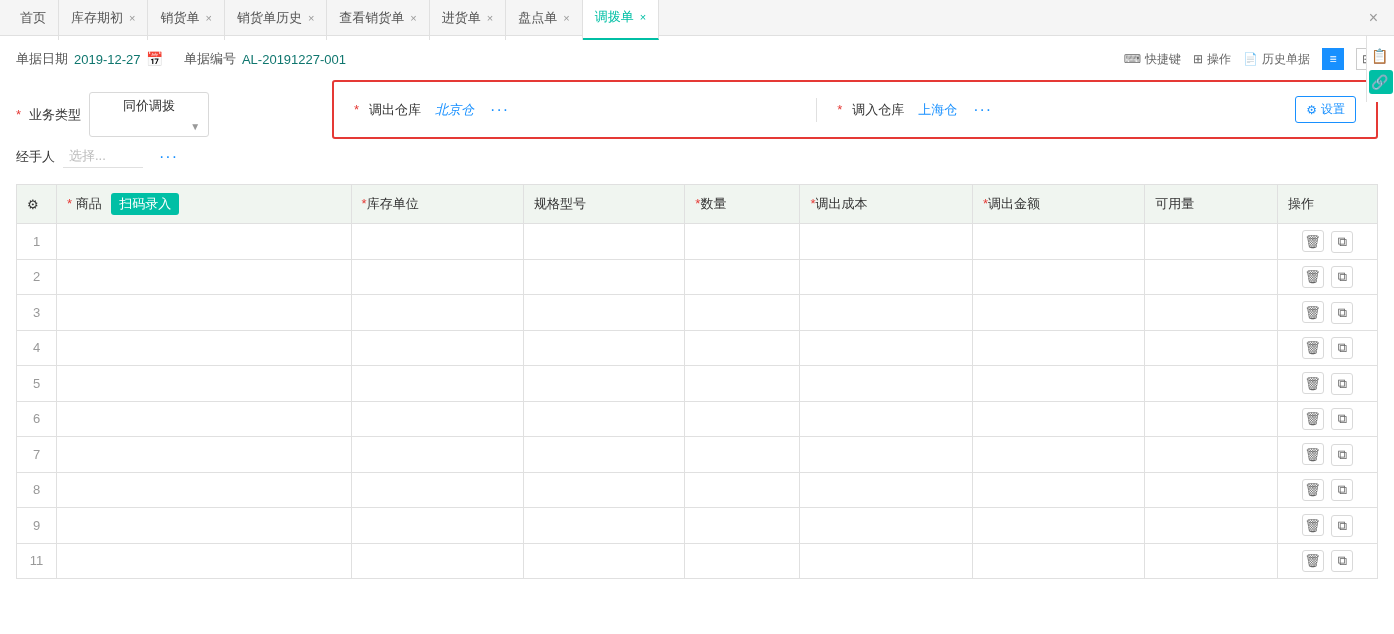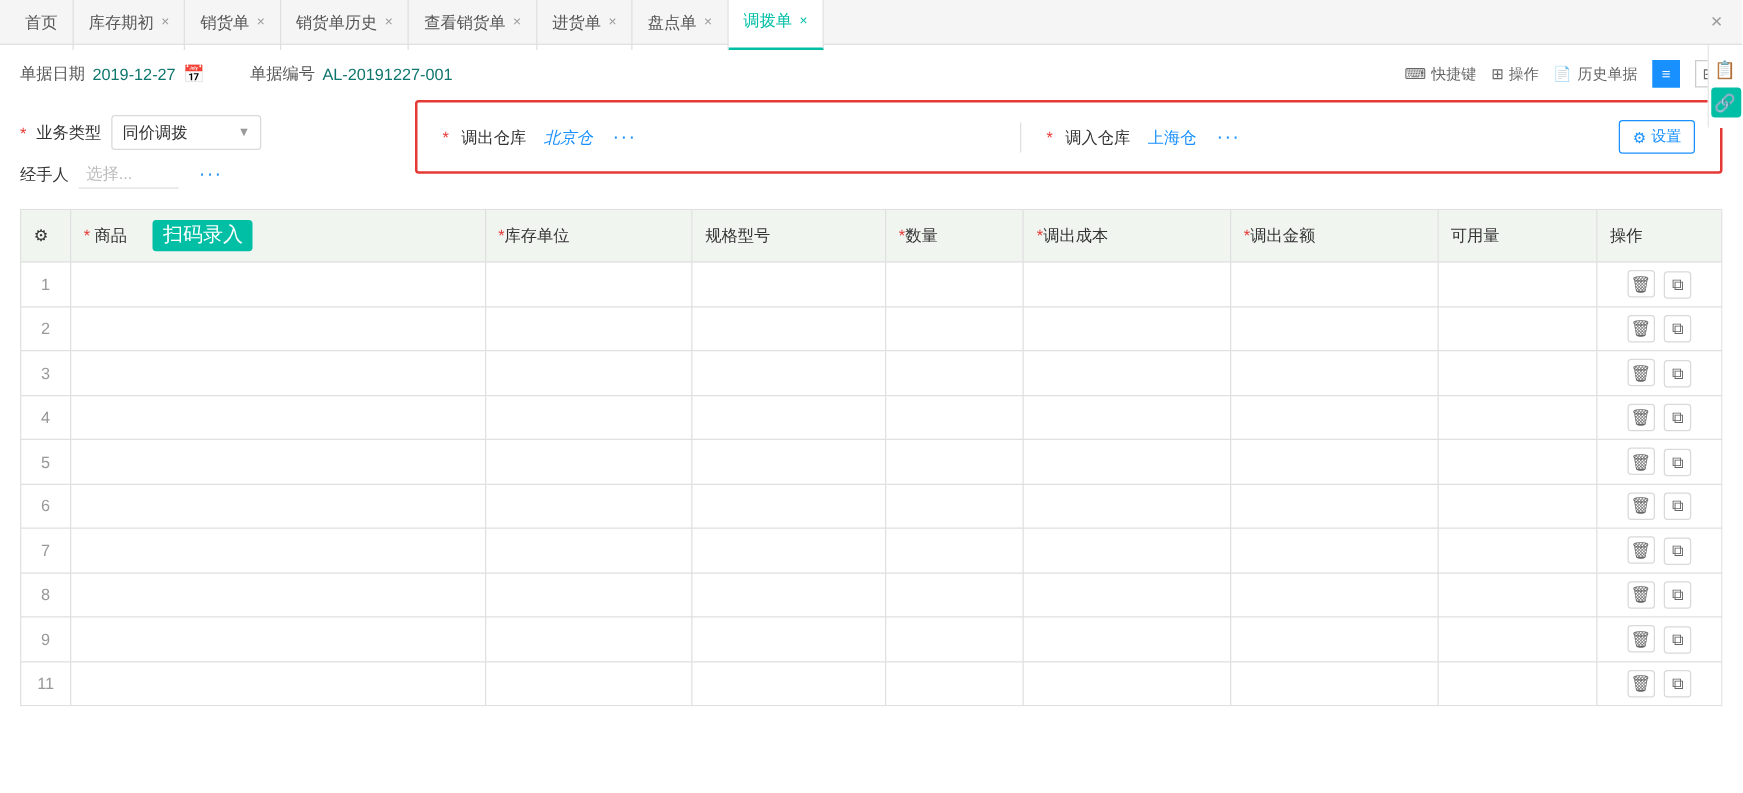--- a/index.html
+++ b/index.html
@@ -141,20 +141,21 @@
       align-items: center;
       gap: 6px;
       border: 1px solid #d9d9d9;
       border-radius: 3px;
       padding: 4px 8px;
       background: #fff;
       cursor: pointer;
       font-size: 13px;
       color: #333;
       min-width: 120px;
+      flex-direction: column;
     }
     .dropdown-btn .arrow { color: #999; font-size: 10px; margin-left: auto; }
     .select-placeholder { color: #bbb; font-size: 13px; }
 
     
     .top-area {
       display: flex;
       align-items: flex-start;
       gap: 16px;
       margin-bottom: 8px;
@@ -189,23 +190,23 @@
       text-align: center;
       color: #999;
       width: 40px;
     }
     .scan-btn {
       background: #00bfa5;
       color: #fff;
       border: none;
       border-radius: 3px;
       padding: 2px 8px;
-      font-size: 16px;
-      cursor: pointer;
-      margin-left: 17px;
+      font-size: 13px;
+      cursor: pointer;
+      margin-left: 6px;
     }
     .ops-col {
       text-align: center;
       white-space: nowrap;
     }
     .op-icon {
       display: inline-flex;
       align-items: center;
       justify-content: center;
       width: 22px; height: 22px;
@@ -259,21 +260,21 @@
     
     .doc-header {
       display: flex;
       align-items: center;
       justify-content: space-between;
       margin-bottom: 10px;
     }
     .doc-header-left {
       display: flex;
       align-items: center;
-      gap: 36px;
+      gap: 20px;
     }
     .doc-field {
       display: flex;
       align-items: center;
       gap: 6px;
       font-size: 13px;
     }
     .doc-field-label { color: #555; }
     .doc-field-value { color: #0f766e; font-weight: 500; }
   </style>

